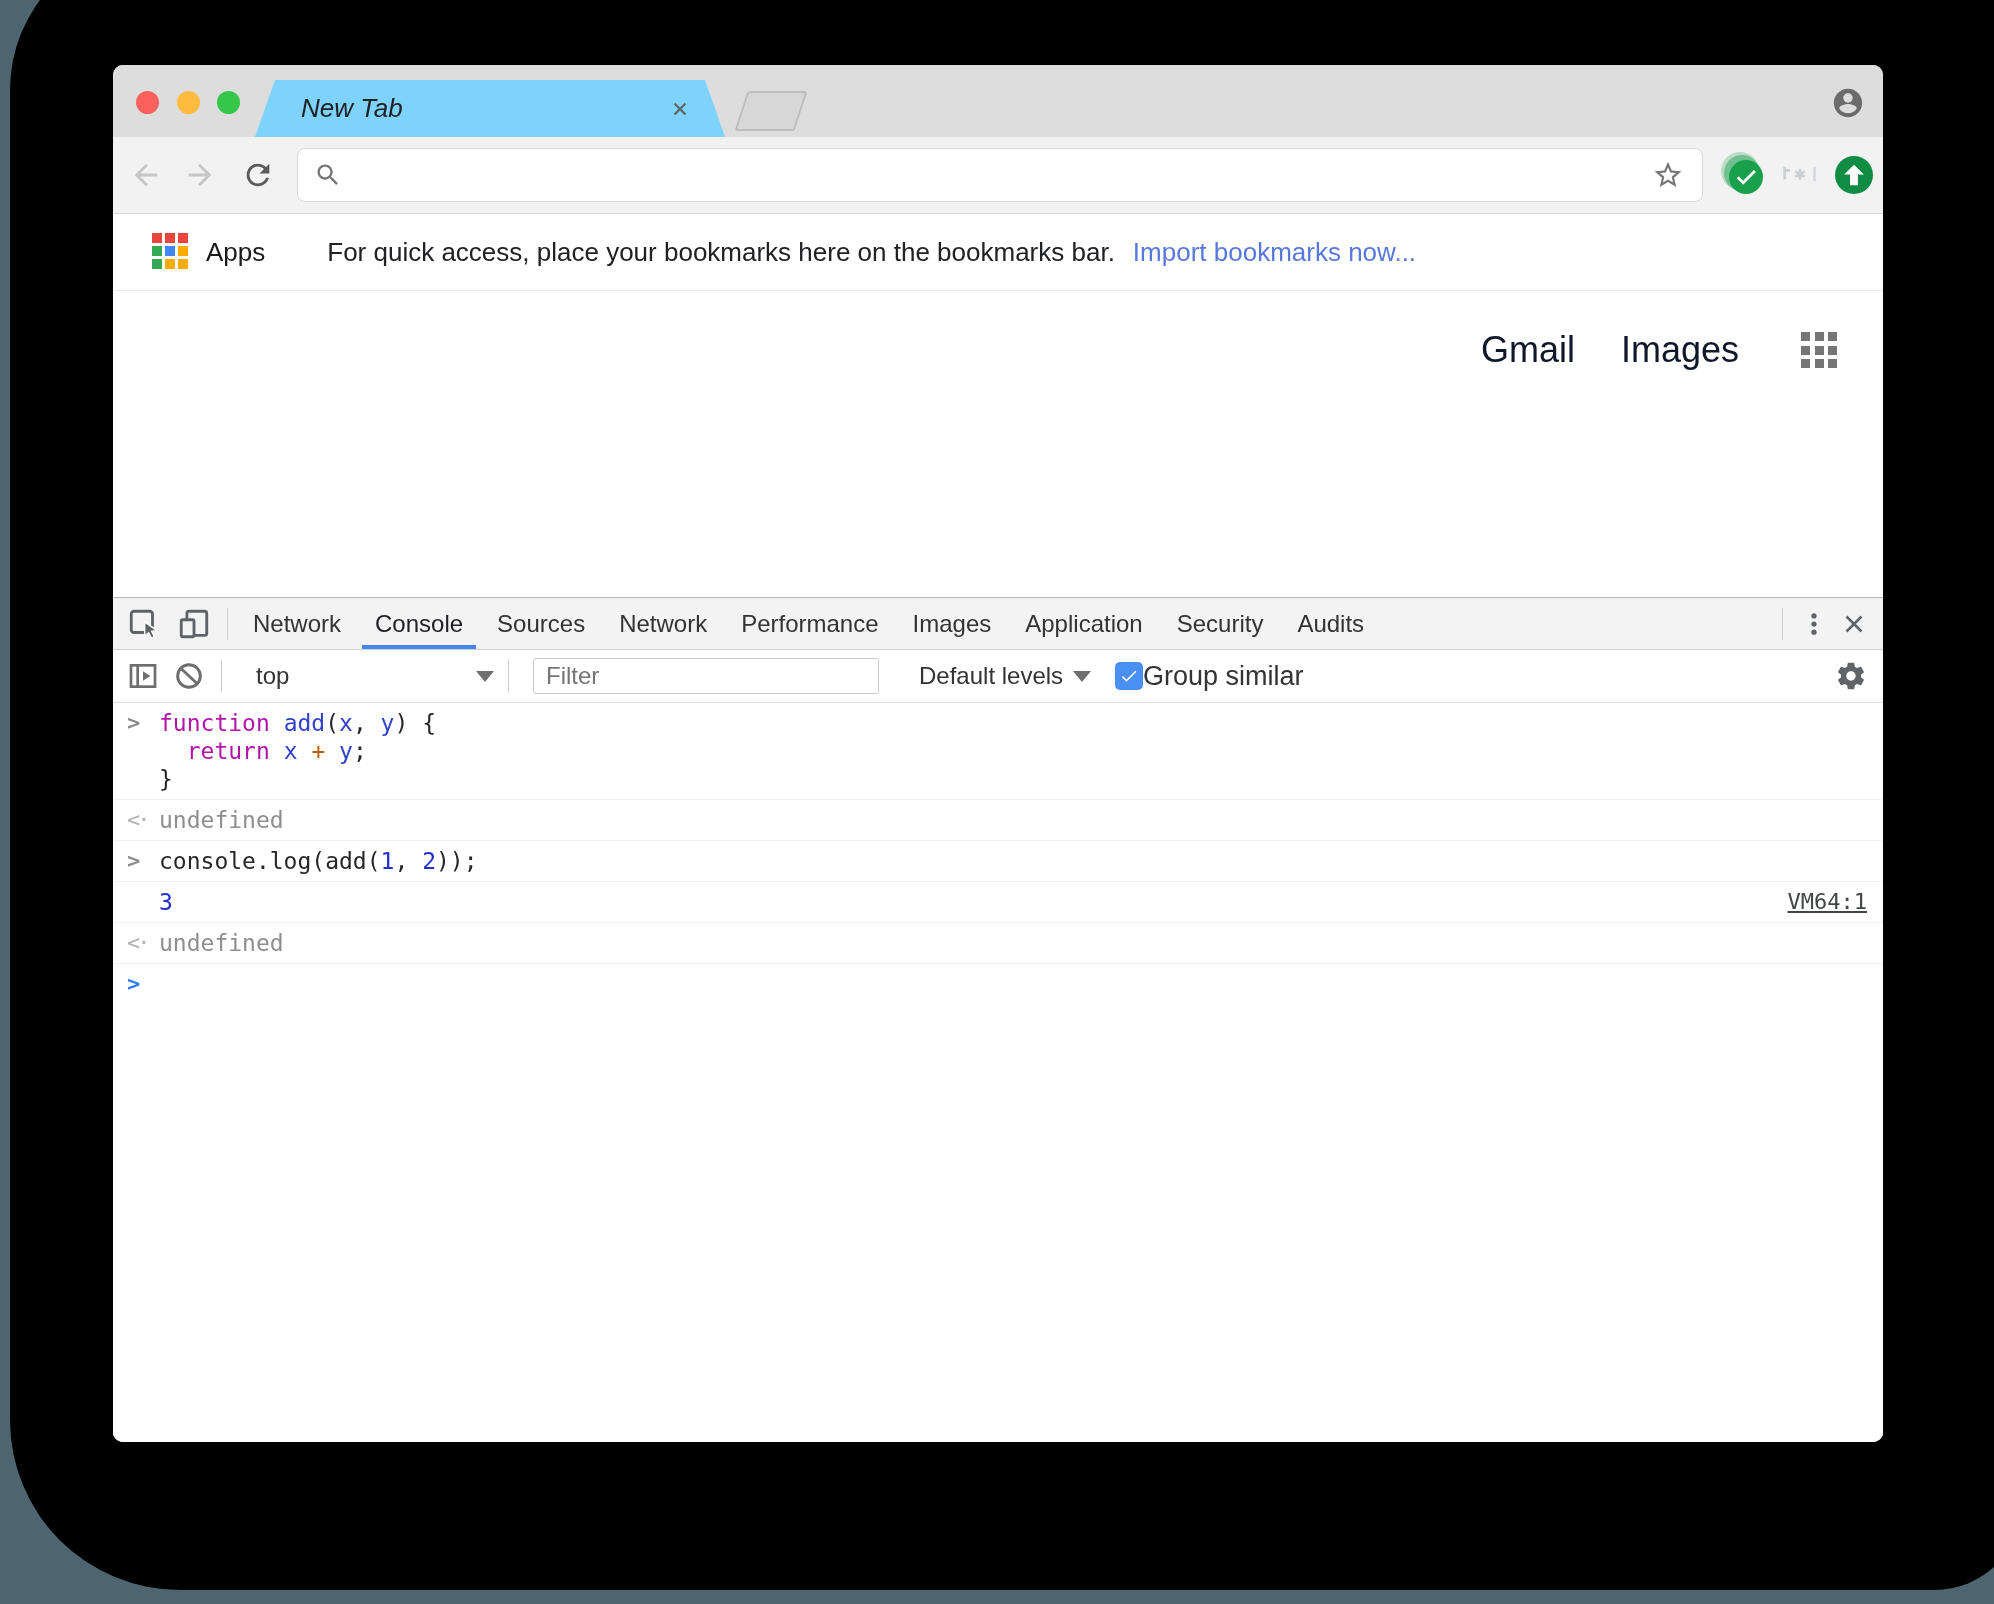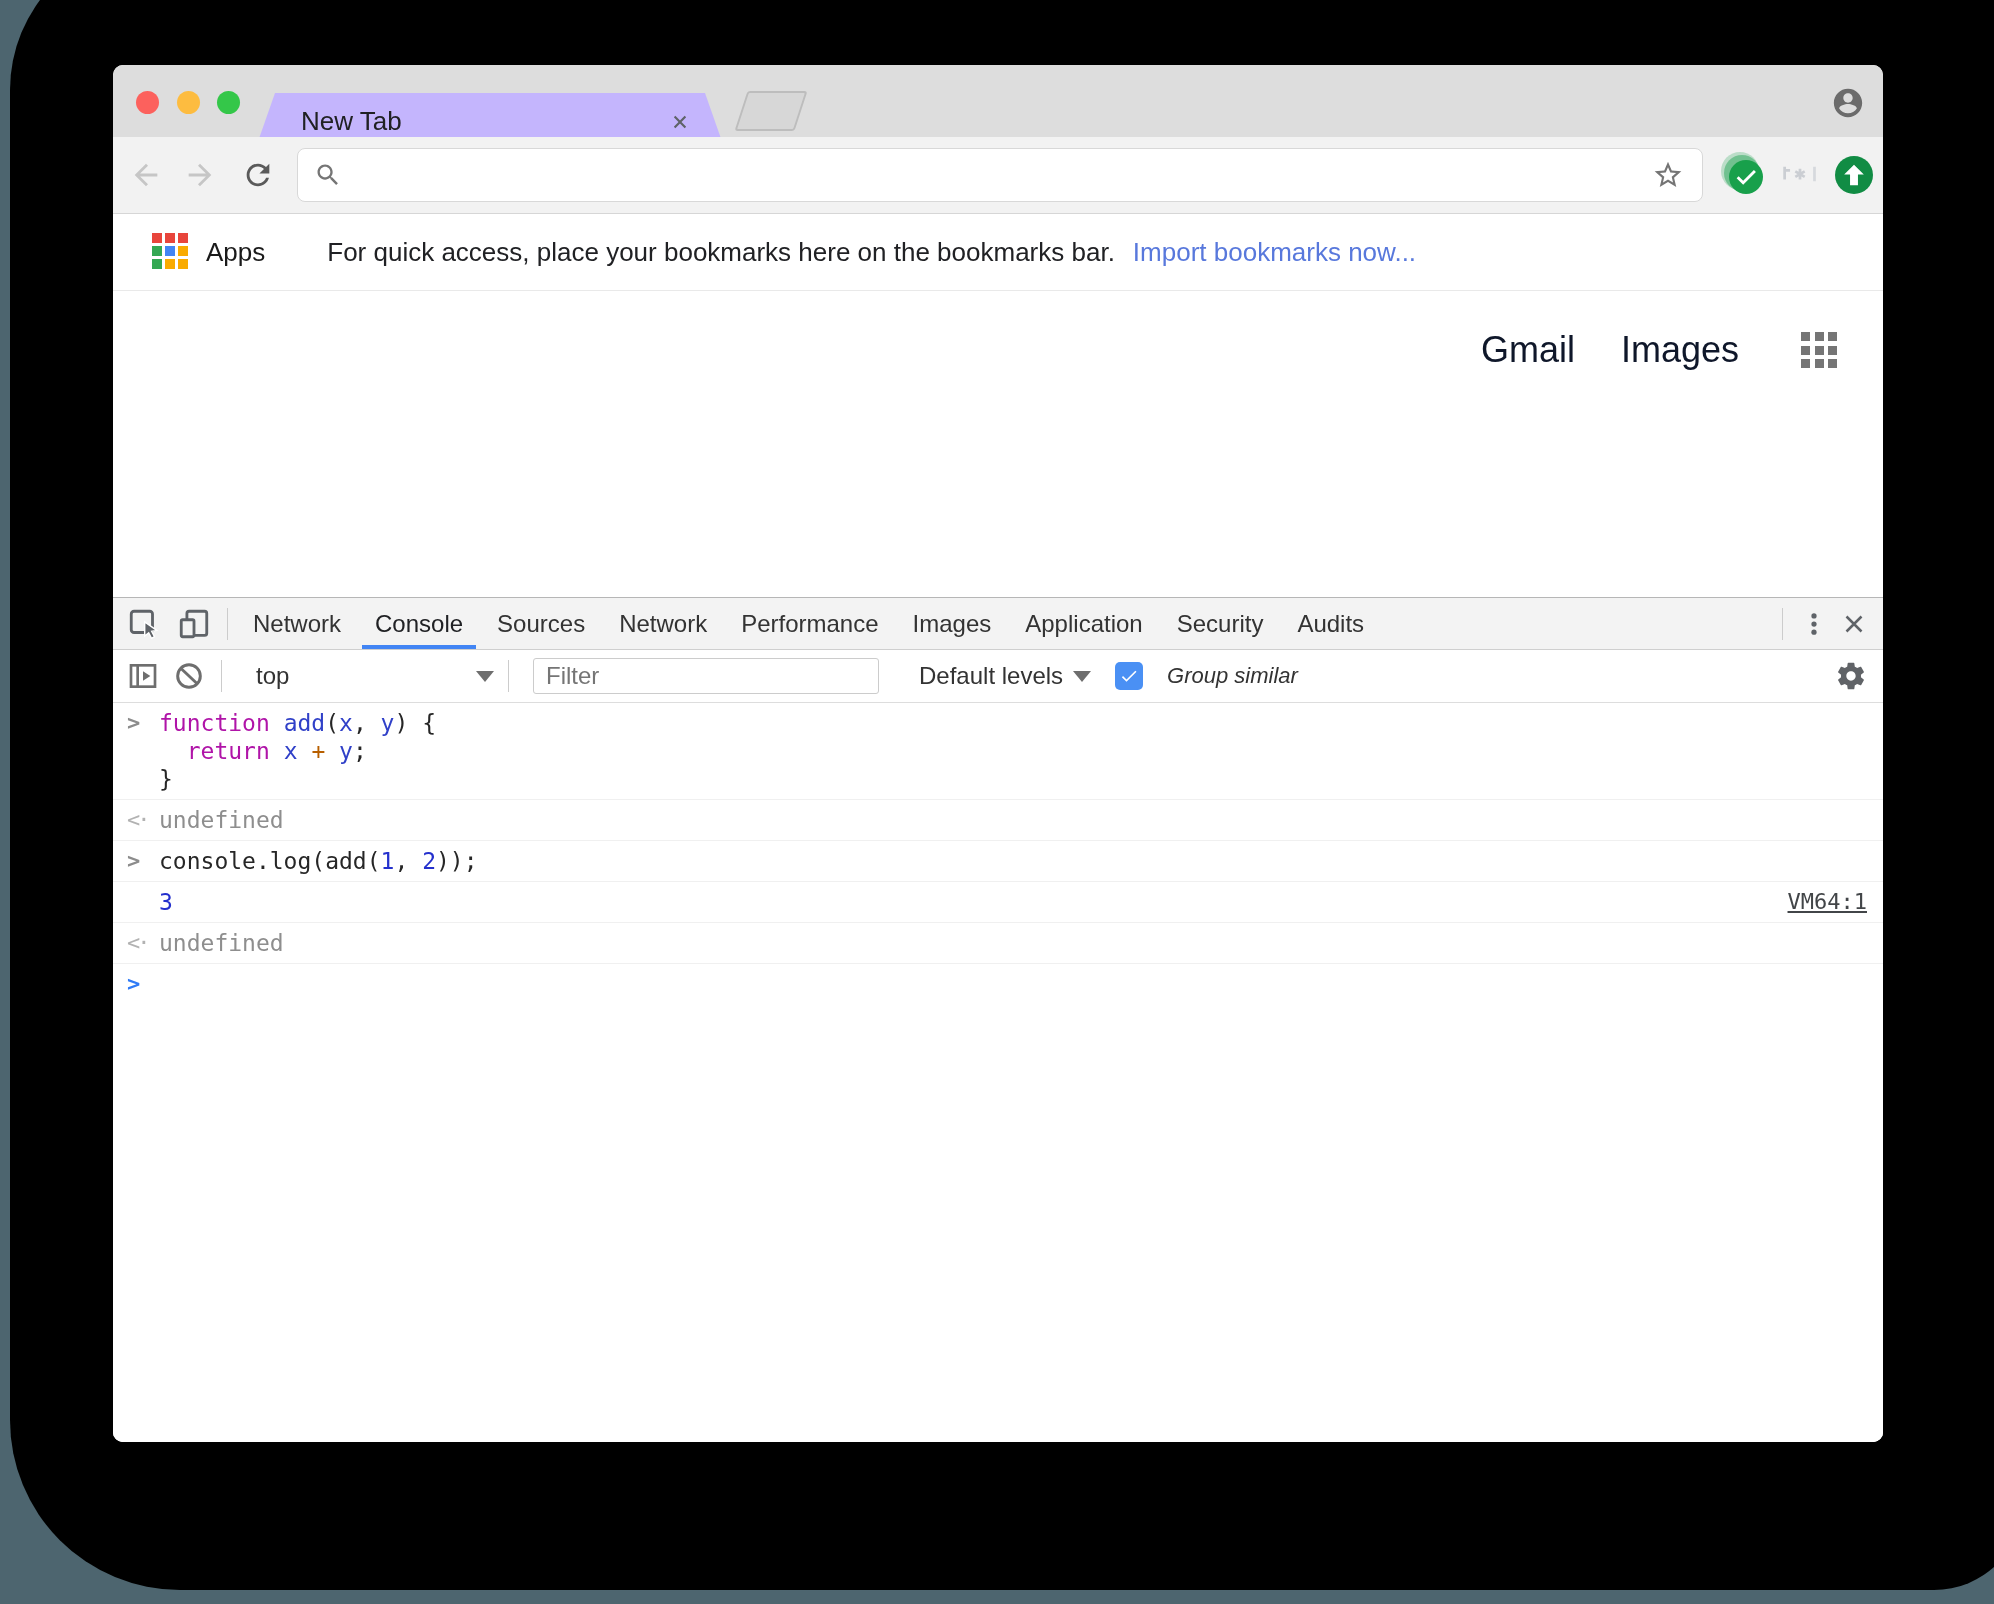--- a/index.html
+++ b/index.html
@@ -18,23 +18,23 @@
     background:#fff;border-radius:10px;overflow:hidden;
     display:flex;flex-direction:column;
   }
   
   .tabstrip{position:relative;height:72px;background:#DDDDDD;flex:none;}
   .tlight{position:absolute;top:26px;width:23px;height:23px;border-radius:50%;}
   .tl-red{left:23px;background:#FC615D;}
   .tl-yellow{left:64px;background:#FDBC40;}
   .tl-green{left:104px;background:#34C749;}
   .tab{
-    position:absolute;left:142px;top:28px;width:470px;height:57px;background:#c4b5fd;
+    position:absolute;left:142px;top:15px;width:470px;height:57px;background:#7dd3fc;
     clip-path:polygon(20px 0,calc(100% - 20px) 0,100% 100%,0 100%);
-    display:flex;align-items:center;
+    display:flex;align-items:center;font-style:italic;
   }
   .tab-title{margin-left:46px;font-size:26px;color:#202124;}
   .tab-close{position:absolute;right:32px;top:16px;width:26px;height:26px;cursor:default;}
   .newtab-btn{
     position:absolute;left:628px;top:26px;width:56px;height:36px;
     background:#D7D7D7;border:2px solid #BDBDBD;border-radius:3px;
     transform:skewX(-18deg);
   }
   .profile-btn{position:absolute;right:18px;top:21px;width:34px;height:34px;}
   
@@ -119,21 +119,21 @@
     font-size:24px;color:#333;padding:0 12px;outline:none;flex:none;
     font-family:"Liberation Sans",sans-serif;
   }
   .levels{display:flex;align-items:center;margin-left:40px;cursor:pointer;flex:none;}
   .levels-label{font-size:24px;color:#333;}
   .levels .caret{margin-left:10px;margin-right:0;}
   .gs-checkbox{
     margin-left:24px;width:28px;height:28px;border-radius:5px;background:#4A90F4;
     display:flex;align-items:center;justify-content:center;cursor:pointer;flex:none;
   }
-  .gs-label{margin-left:24px;font-size:22px;color:#333;font-style:italic;}
+  .gs-label{margin-left:0;font-size:27px;color:#333;}
   .gear{margin-left:auto;margin-right:16px;width:32px;height:32px;cursor:pointer;flex:none;}
   
   .dt-console{flex:1;overflow:auto;background:#fff;font-family:"DejaVu Sans Mono",monospace;}
   .c-row{display:flex;align-items:flex-start;padding:6px 16px 6px 14px;}
   .c-row + .c-row{border-top:1px solid #F0F0F0;}
   .c-gutter{width:32px;flex:none;font-size:22px;line-height:28px;}
   .c-gutter.g-input{color:#8C8C8C;font-weight:700;}
   .c-gutter.g-result{color:#B2B2B2;letter-spacing:-3px;}
   .c-gutter.g-prompt{color:#2F7BF6;font-weight:700;}
   .c-code{flex:1;font-size:23px;line-height:28px;white-space:pre-wrap;color:#262626;}

